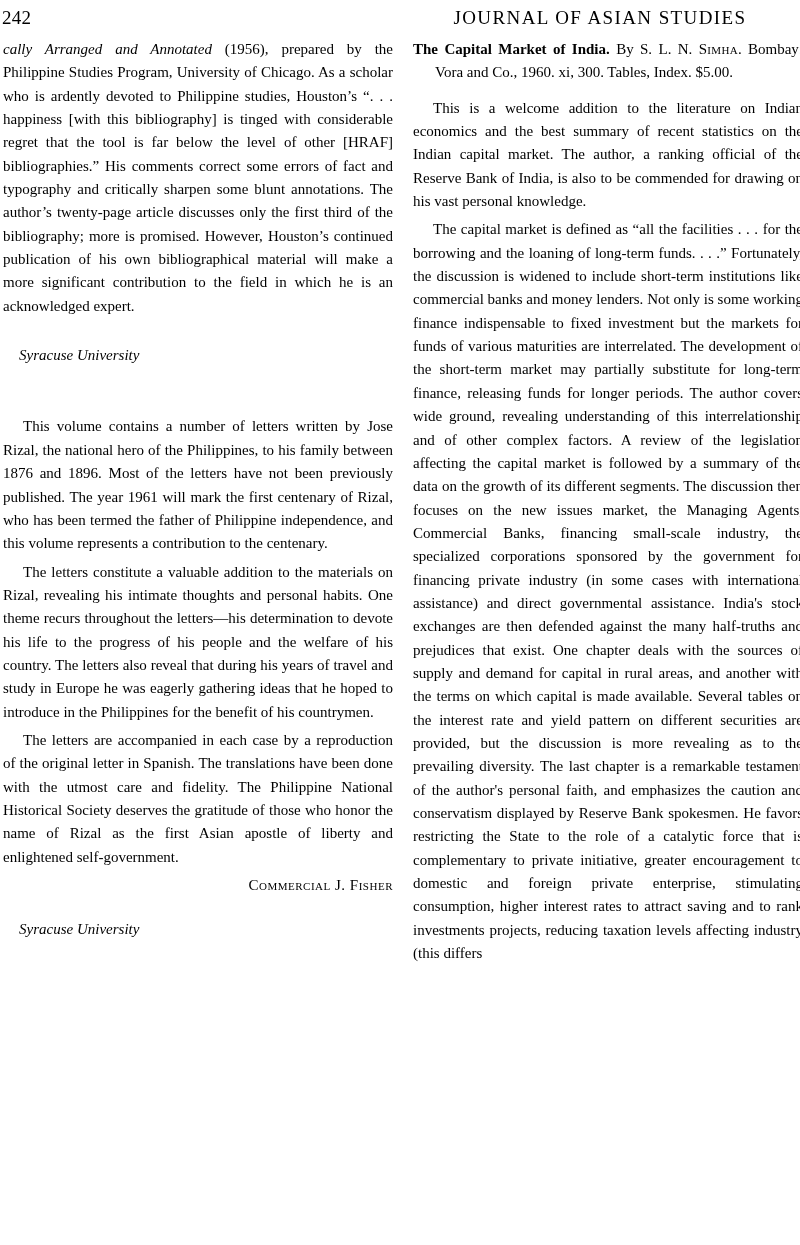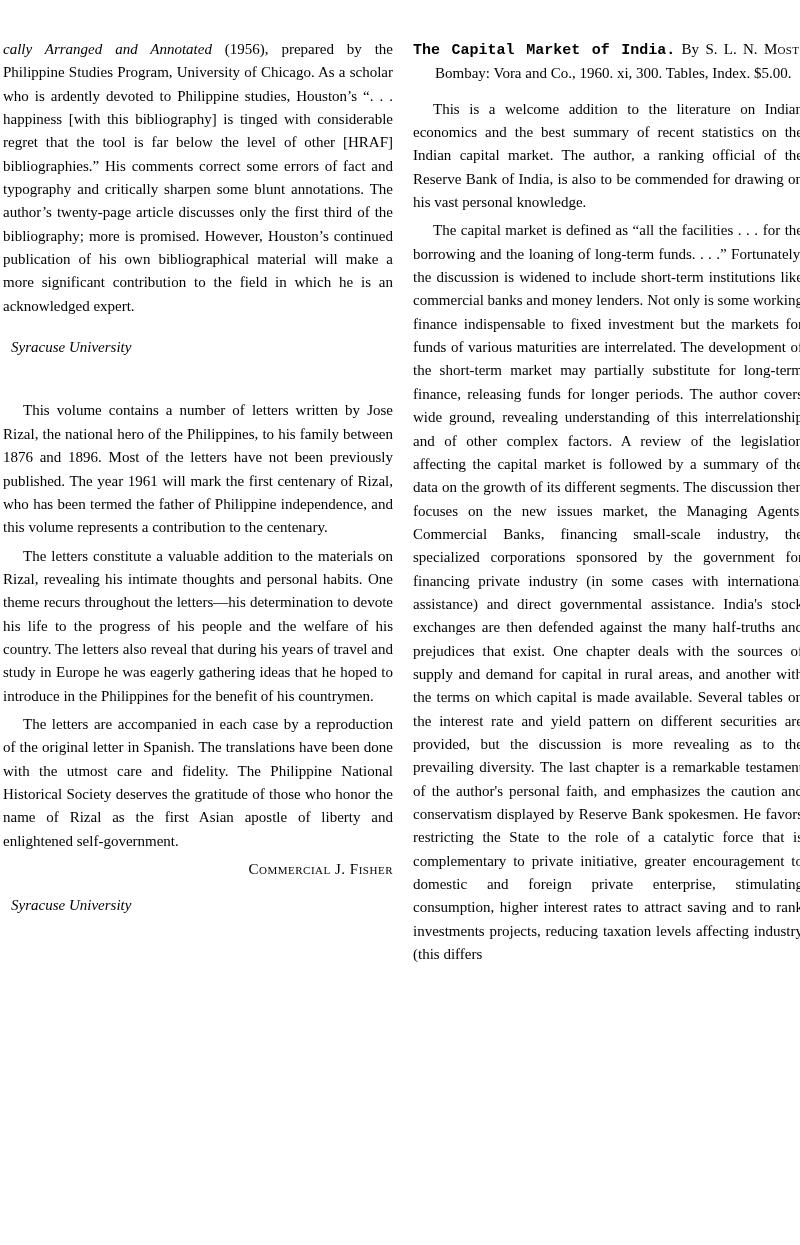--- a/index.html
+++ b/index.html
@@ -73,49 +73,53 @@
   }
   p.cont { text-indent: 0; }
 
   
   .entry {
     margin: 0;
     padding-left: 22px;
     text-indent: -22px;
     text-align: justify;
   }
-  .entry .btitle { font-weight: bold; font-family: Liberation Mono, monospace; }
+  .entry .btitle { font-weight: bold; }
 
   .sc {
     font-variant: small-caps;
     letter-spacing: 0.3px;
   }
 
   .signature {
     text-align: right;
     text-indent: 0;
     margin: 0;
   }
   .signature .sc { letter-spacing: 0.5px; }
 
   .affil {
     font-style: italic;
     text-indent: 0;
-    margin: 8px;
+    margin: 16px;
   }
 
   .gap-sm { height: 5px; }
   .gap-md { height: 12px; }
   .gap-lg { height: 20px; }
 </style>
 </head>
 <body>
 
 <div class="page">
 
+  <div class="runhead">
+    <div class="folio">242</div>
+    <div class="runtitle">Journal of Asian Studies</div>
+  </div>
 
   <div class="col col-left">
 
     <p class="cont"><span style="font-style:italic">cally Arranged and Annotated</span><span> (1956), prepared by the Philippine Studies Program, University of Chicago. As a scholar who is ardently devoted to Philippine studies, Houston’s “. . . happiness [with this bibliography] is tinged with considerable regret that the tool is far below the level of other [HRAF] bibliographies.” His comments correct some errors of fact and typography and critically sharpen some blunt annotations. The author’s twenty-page article discusses only the first third of the bibliography; more is promised. However, Houston’s continued publication of his own bibliographical material will make a more significant contribution to the field in which he is an acknowledged expert.</span></p>
 
     <div class="gap-sm"></div>
     <div class="gap-sm"></div>
     <p class="affil">Syracuse University</p>
 
     <div class="gap-lg"></div>
@@ -130,21 +134,21 @@
     <p>The letters are accompanied in each case by a reproduction of the original letter in Spanish. The translations have been done with the utmost care and fidelity. The Philippine National Historical Society deserves the gratitude of those who honor the name of Rizal as the first Asian apostle of liberty and enlightened self-government.</p>
 
     <div class="gap-sm"></div>
     <p class="signature"><span class="sc">Commercial J. Fisher</span></p>
     <div class="gap-sm"></div>
     <p class="affil">Syracuse University</p>
   </div>
 
   <div class="col col-right">
 
-    <p class="entry"><span class="btitle">The Capital Market of India.</span><span>&nbsp;</span><span>By S. L. N.</span><span>&nbsp;</span><span class="sc">Most</span><span>. Bombay: Vora and Co., 1960. xi, 300. Tables, Index. $5.00.</span></p>
+    <p class="entry"><span class="btitle">The Capital Market of India.</span><span>&nbsp;</span><span>By S. L. N.</span><span>&nbsp;</span><span class="sc">Simha</span><span>. Bombay: Vora and Co., 1960. xi, 300. Tables, Index. $5.00.</span></p>
 
     <div class="gap-md"></div>
 
     <p>This is a welcome addition to the literature on Indian economics and the best summary of recent statistics on the Indian capital market. The author, a ranking official of the Reserve Bank of India, is also to be commended for drawing on his vast personal knowledge.</p>
     <div class="gap-sm"></div>
     <p>The capital market is defined as “all the facilities . . . for the borrowing and the loaning of long-term funds. . . .” Fortunately, the discussion is widened to include short-term institutions like commercial banks and money lenders. Not only is some working finance indispensable to fixed investment but the markets for funds of various maturities are interrelated. The development of the short-term market may partially substitute for long-term finance, releasing funds for longer periods. The author covers wide ground, revealing understanding of this interrelationship and of other complex factors. A review of the legislation affecting the capital market is followed by a summary of the data on the growth of its different segments. The discussion then focuses on the new issues market, the Managing Agents, Commercial Banks, financing small-scale industry, the specialized corporations sponsored by the government for financing private industry (in some cases with international assistance) and direct governmental assistance. India's stock exchanges are then defended against the many half-truths and prejudices that exist. One chapter deals with the sources of supply and demand for capital in rural areas, and another with the terms on which capital is made available. Several tables on the interest rate and yield pattern on different securities are provided, but the discussion is more revealing as to the prevailing diversity. The last chapter is a remarkable testament of the author's personal faith, and emphasizes the caution and conservatism displayed by Reserve Bank spokesmen. He favors restricting the State to the role of a catalytic force that is complementary to private initiative, greater encouragement to domestic and foreign private enterprise, stimulating consumption, higher interest rates to attract saving and to rank investments projects, reducing taxation levels affecting industry (this differs</p>
   </div>
 
 </div>
 

